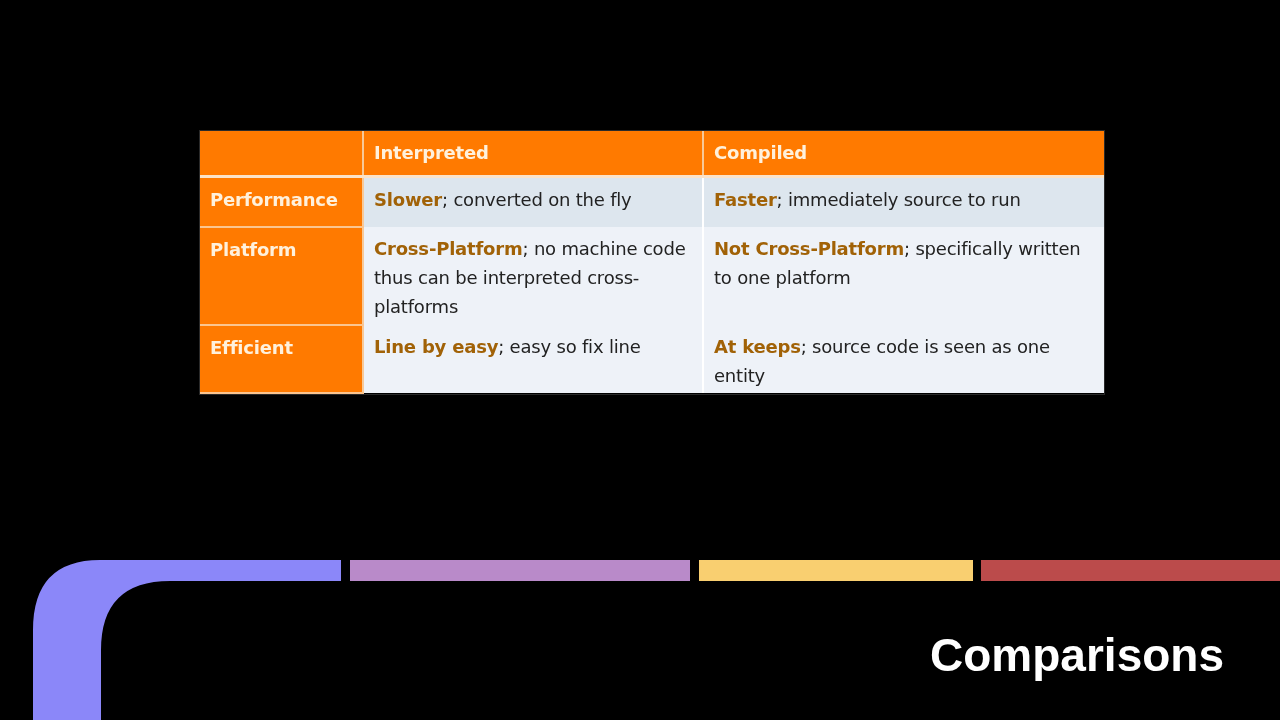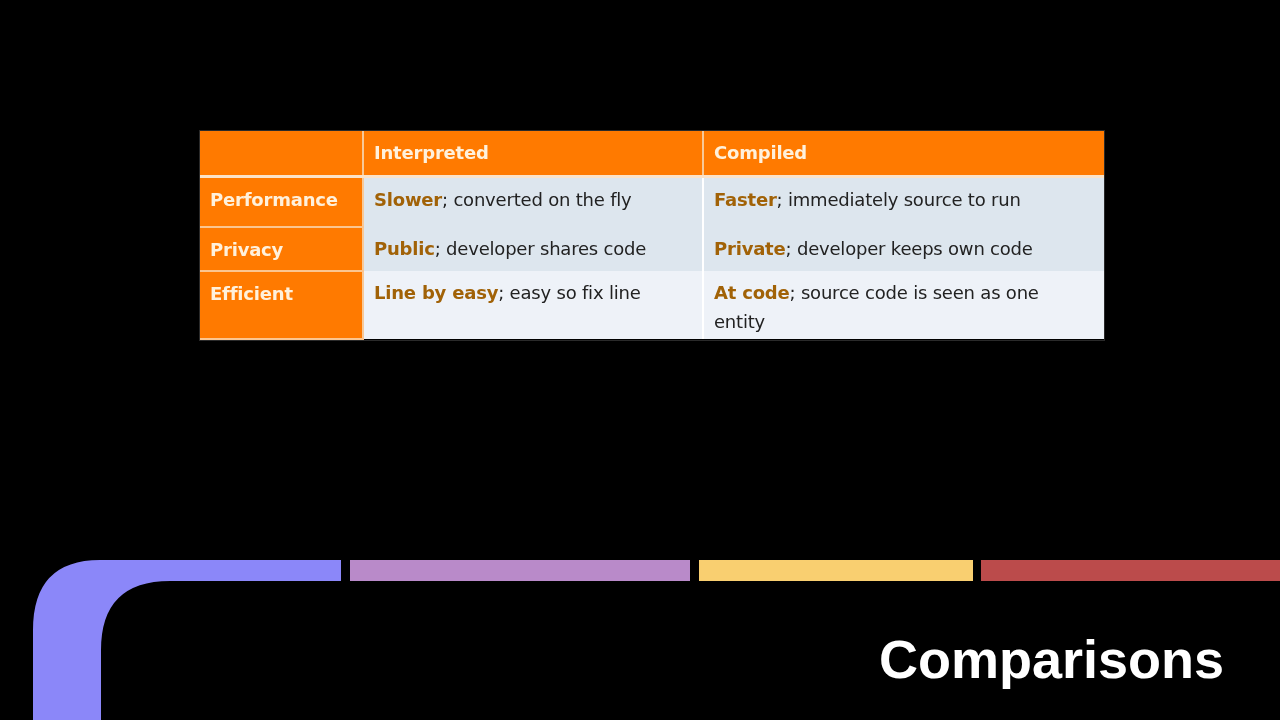--- a/index.html
+++ b/index.html
@@ -29,21 +29,21 @@
   }
   .row-odd td.cell { background: #dde6ee; }
   .row-even td.cell { background: #eef2f8; }
   .cell { color: #222; }
   .cell b { color: #a16207; text-align: center; }
   .cell.c1 { border-right: 2px solid #ffffff; }
   .bar { position: absolute; top: 560px; height: 21px; }
   .title {
     position: absolute; right: 56px; top: 628px;
     font-family: "Liberation Sans", sans-serif; font-weight: bold;
-    font-size: 54px; color: #ffffff;
+    font-size: 46px; color: #ffffff;
   }
 </style>
 </head>
 <body>
 
 <table class="table">
   <colgroup>
       <col style="width:163px">
       <col style="width:340px">
       <col style="width:401px">
@@ -52,29 +52,29 @@
       <tr>
     <th></th>
     <th>Interpreted</th>
     <th>Compiled</th>
   </tr>
   <tr class="row-odd" style="height:50px">
     <td class="rowhead">Performance</td>
     <td class="cell c1"><b>Slower</b><span>; converted on the fly</span></td>
     <td class="cell"><b>Faster</b><span>; immediately source to run</span></td>
   </tr>
-  <tr class="row-odd" style="height:44px">
-    <td class="rowhead">Privacy</td>
-    <td class="cell c1"><b>Public</b><span>; developer shares code</span></td>
-    <td class="cell"><b>Private</b><span>; developer keeps own code</span></td>
+  <tr class="row-even" style="height:98px">
+    <td class="rowhead">Platform</td>
+    <td class="cell c1"><b>Cross-Platform</b><span>; no machine code thus can be interpreted cross-platforms</span></td>
+    <td class="cell"><b>Not Cross-Platform</b><span>; specifically written to one platform</span></td>
   </tr>
   <tr class="row-even" style="height:68px">
     <td class="rowhead">Efficient</td>
     <td class="cell c1"><b>Line by easy</b><span>; easy so fix line</span></td>
-    <td class="cell"><b>At code</b><span>; source code is seen as one entity</span></td>
+    <td class="cell"><b>At keeps</b><span>; source code is seen as one entity</span></td>
   </tr>
 </tbody>
   </table>
 
 <svg style="position:absolute;left:0;top:540px" width="350" height="180" viewBox="0 0 350 180">
   <path d="M33 180 L33 90 Q33 20 100 20 L341 20 L341 41 L170 41 Q101 41 101 110 L101 180 Z" fill="#8b87f9"></path>
 </svg>
 <div class="bar" style="left:350px;width:340px;background:#b98ac9"></div>
 <div class="bar" style="left:699px;width:274px;background:#f9cf70"></div>
 <div class="bar" style="left:981px;width:299px;background:#bb4b4b"></div>

